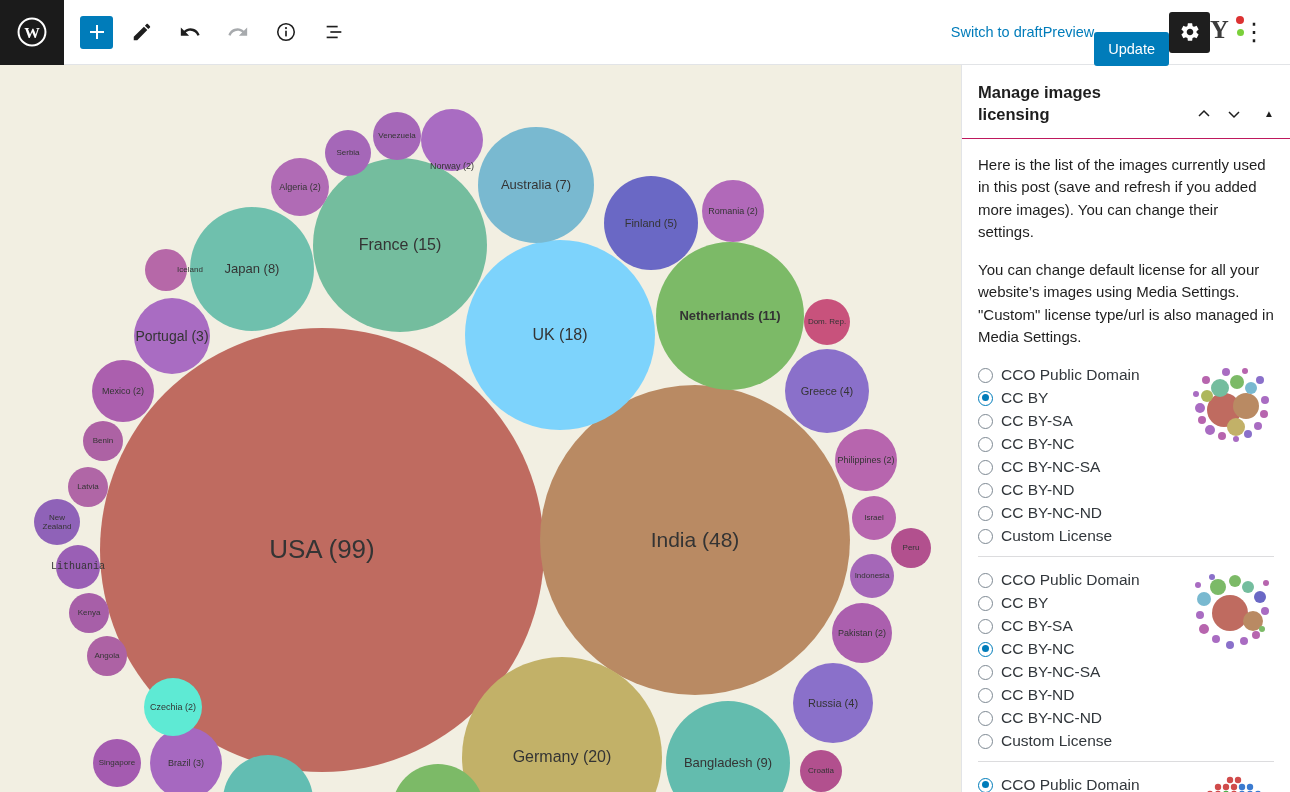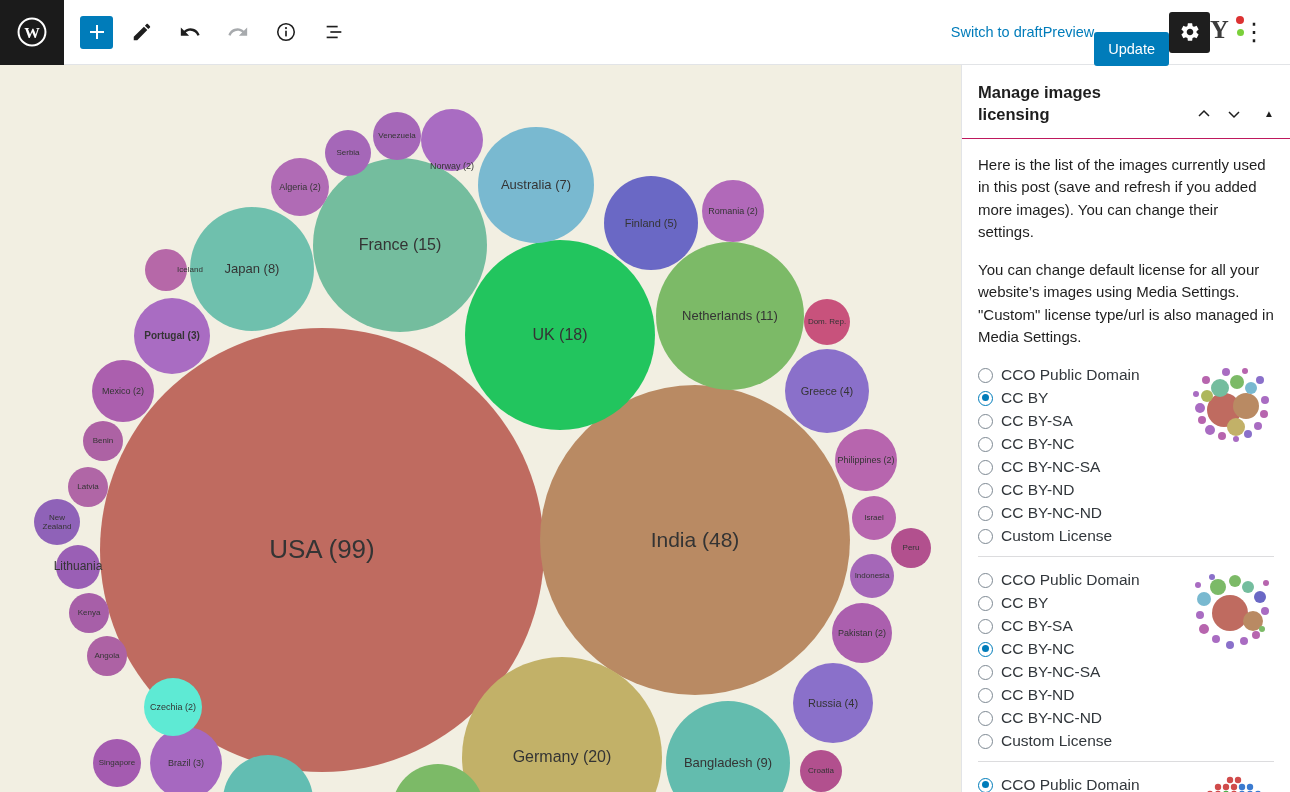--- a/index.html
+++ b/index.html
@@ -127,49 +127,49 @@
   <div style="position:absolute; inset:0;">
       <div class="bubble" style="left: 100px; top: 263px; height: 444px; width: 444px; background: rgb(191, 107, 96);">
         <span style="font-size: 26px;">USA (99)</span>
       </div>
       <div class="bubble" style="left: 540px; top: 320px; height: 310px; width: 310px; background: rgb(185, 138, 99);">
         <span style="font-size: 21px;">India (48)</span>
       </div>
       <div class="bubble" style="left: 462px; top: 592px; height: 200px; width: 200px; background: rgb(194, 177, 104);">
         <span style="font-size: 16px;">Germany (20)</span>
       </div>
-      <div class="bubble" style="left: 465px; top: 175px; height: 190px; width: 190px; background: #22c55e;">
+      <div class="bubble" style="left: 465px; top: 175px; height: 190px; width: 190px; background: #7dd3fc;">
         <span style="font-size: 16px;">UK (18)</span>
       </div>
       <div class="bubble" style="left: 313px; top: 93px; height: 174px; width: 174px; background: rgb(116, 189, 158);">
         <span style="font-size: 16px;">France (15)</span>
       </div>
       <div class="bubble" style="left: 656px; top: 177px; height: 148px; width: 148px; background: rgb(124, 186, 103);">
-        <span style="font-size: 13px;">Netherlands (11)</span>
+        <span style="font-size: 13px; font-weight: bold;">Netherlands (11)</span>
       </div>
       <div class="bubble" style="left: 666px; top: 636px; height: 124px; width: 124px; background: rgb(99, 188, 174);">
         <span style="font-size: 13px;">Bangladesh (9)</span>
       </div>
       <div class="bubble" style="left: 190px; top: 142px; height: 124px; width: 124px; background: rgb(111, 192, 173);">
         <span style="font-size: 13px;">Japan (8)</span>
       </div>
       <div class="bubble" style="left: 478px; top: 62px; height: 116px; width: 116px; background: rgb(121, 185, 208);">
         <span style="font-size: 13px;">Australia (7)</span>
       </div>
       <div class="bubble" style="left: 604px; top: 111px; height: 94px; width: 94px; background: rgb(106, 104, 197); align-items: center;">
         <span style="font-size: 11px;">Finland (5)</span>
       </div>
       <div class="bubble" style="left: 785px; top: 284px; height: 84px; width: 84px; background: rgb(138, 112, 202);">
         <span style="font-size: 11px;">Greece (4)</span>
       </div>
       <div class="bubble" style="left: 793px; top: 598px; height: 80px; width: 80px; background: rgb(138, 112, 202);">
         <span style="font-size: 11px;">Russia (4)</span>
       </div>
       <div class="bubble" style="left: 134px; top: 233px; height: 76px; width: 76px; background: rgb(169, 108, 194);">
-        <span style="font-size: 10px; font-weight: bold;">Portugal (3)</span>
+        <span style="font-size: 14px;">Portugal (3)</span>
       </div>
       <div class="bubble" style="left: 150px; top: 662px; height: 72px; width: 72px; background: rgb(166, 104, 192);">
         <span style="font-size: 9px;">Brazil (3)</span>
       </div>
       <div class="bubble" style="left: 421px; top: 44px; height: 62px; width: 62px; background: rgb(169, 108, 194); align-items: flex-end;">
         <span style="font-size: 9px;">Norway (2)</span>
       </div>
       <div class="bubble" style="left: 271px; top: 93px; height: 58px; width: 58px; background: rgb(176, 107, 181);">
         <span style="font-size: 9px;">Algeria (2)</span>
       </div>
@@ -203,21 +203,21 @@
       <div class="bubble" style="left: 83px; top: 356px; height: 40px; width: 40px; background: rgb(173, 98, 164);">
         <span style="font-size: 8px;">Benin</span>
       </div>
       <div class="bubble" style="left: 68px; top: 402px; height: 40px; width: 40px; background: rgb(176, 102, 166);">
         <span style="font-size: 8px;">Latvia</span>
       </div>
       <div class="bubble" style="left: 34px; top: 434px; height: 46px; width: 46px; background: rgb(143, 98, 184);">
         <span style="font-size: 8px;">New Zealand</span>
       </div>
       <div class="bubble" style="left: 56px; top: 480px; height: 44px; width: 44px; background: rgb(154, 95, 181);">
-        <span style="font-size: 12px;">Lithuania</span>
+        <span style="font-size: 10px; font-family: Liberation Mono, monospace;">Lithuania</span>
       </div>
       <div class="bubble" style="left: 69px; top: 528px; height: 40px; width: 40px; background: rgb(167, 95, 168);">
         <span style="font-size: 8px;">Kenya</span>
       </div>
       <div class="bubble" style="left: 87px; top: 571px; height: 40px; width: 40px; background: rgb(173, 98, 164);">
         <span style="font-size: 8px;">Angola</span>
       </div>
       <div class="bubble" style="left: 93px; top: 674px; height: 48px; width: 48px; background: rgb(164, 91, 176);">
         <span style="font-size: 8px;">Singapore</span>
       </div>

